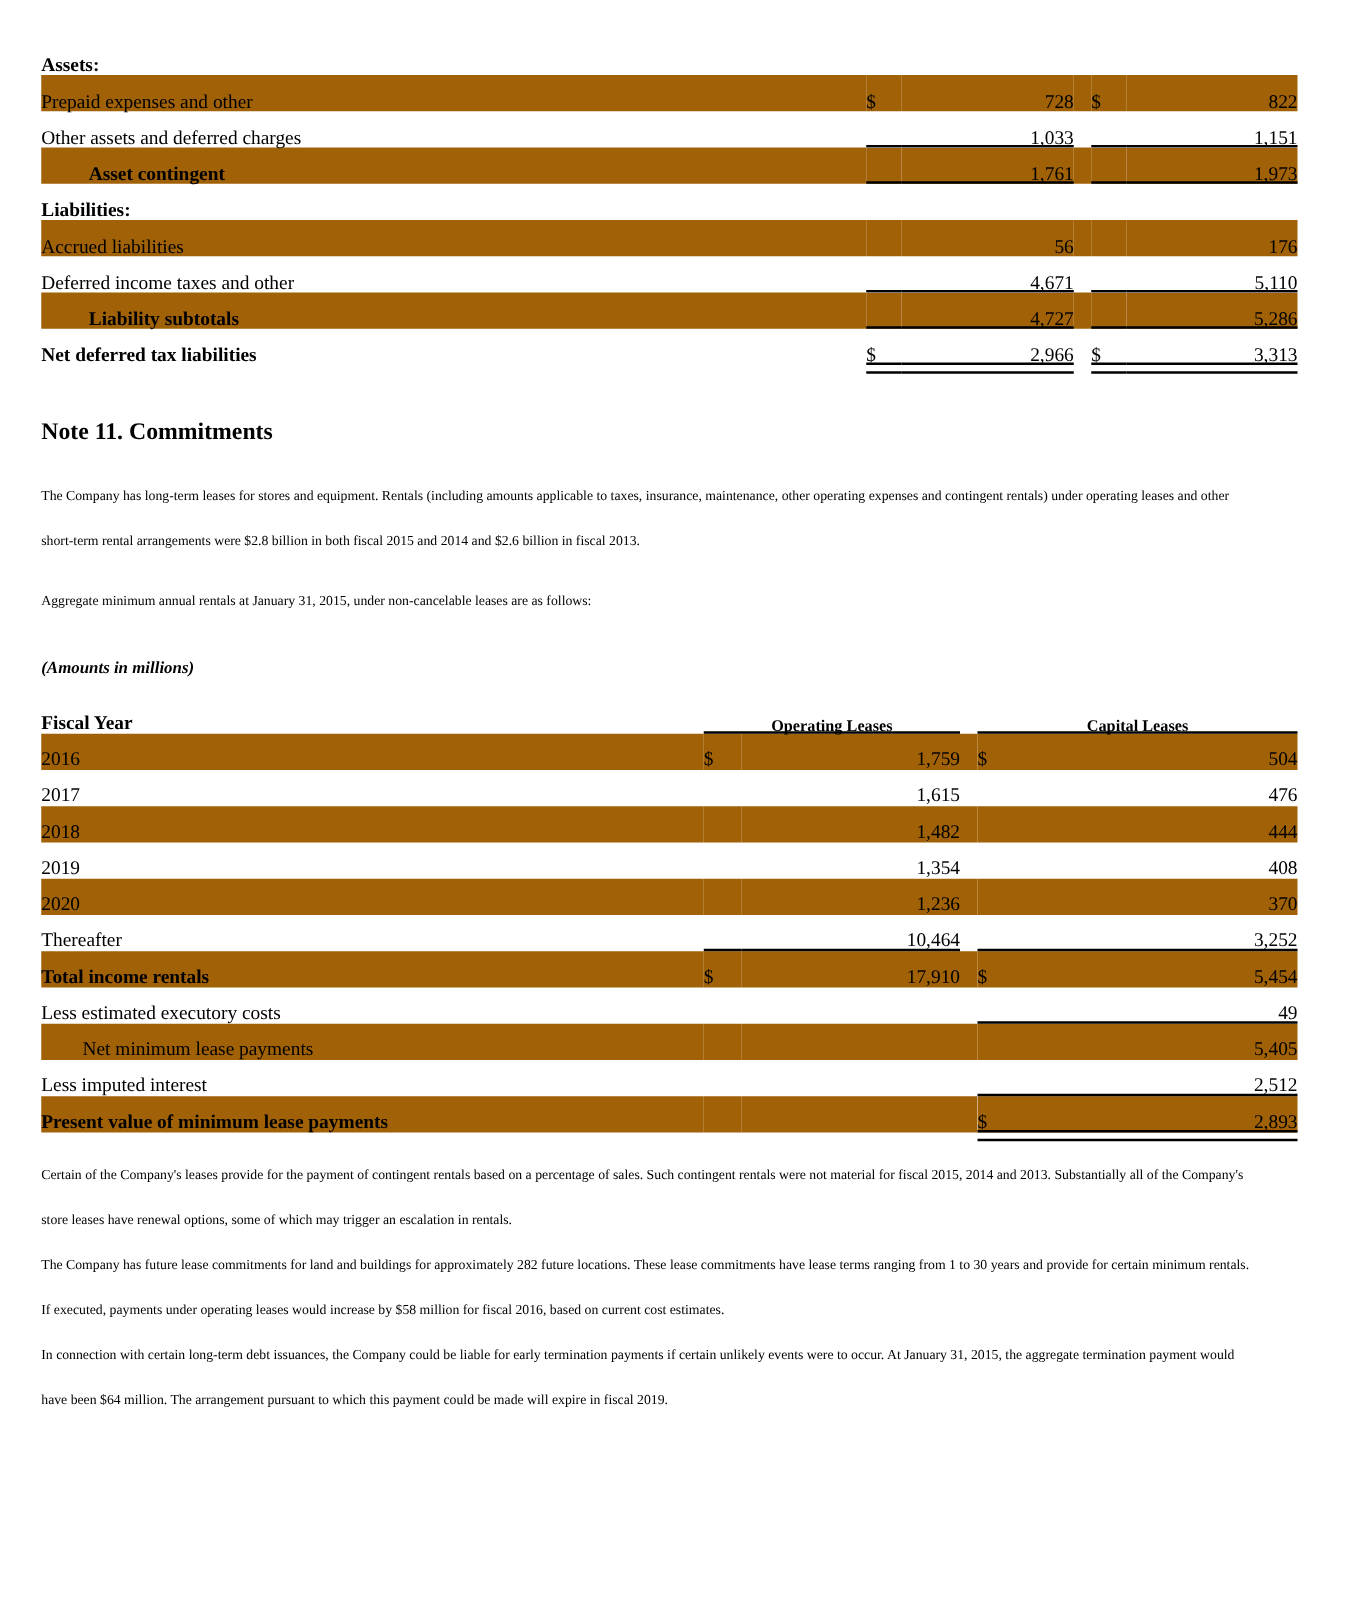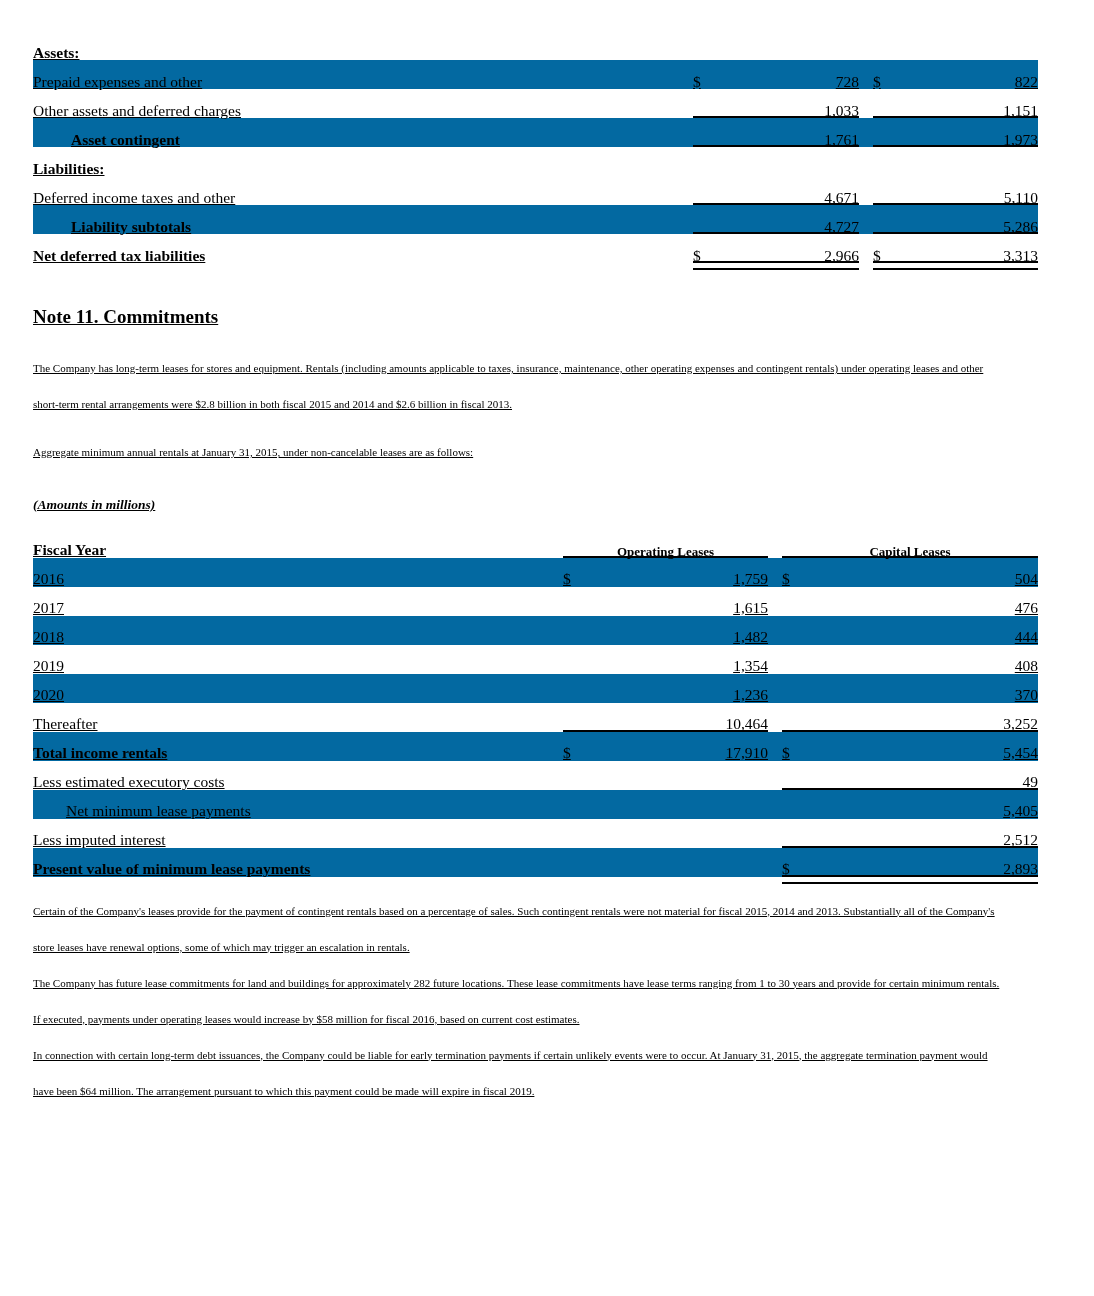--- a/index.html
+++ b/index.html
@@ -13,39 +13,38 @@
     font-family: "Liberation Serif", "DejaVu Serif", serif;
     color: #000000;
     overflow: hidden;
   }
   .page {
     position: relative;
     width: 1094px;
     height: 1296px;
     padding: 0;
     box-sizing: border-box;
-    text-decoration: underline;
   }
 
   
   table.fin {
     border-collapse: collapse;
     table-layout: fixed;
     width: 1005px;
     margin-left: 33px;
     font-size: 15.5px;
   }
   table.fin td {
     padding: 0;
     vertical-align: bottom;
     line-height: 1;
     height: 29px;
     white-space: nowrap;
   }
-  .shade { background: #0369a1; }
+  .shade { background: #a16207; }
   .lbl {
     padding-left: 5px;
     padding-bottom: 5px;
   }
   .lbl.ind1 { padding-left: 38px; }
   .lbl.ind2 { padding-left: 33px; }
   .b { font-weight: bold; }
   .cur {
     text-align: left;
     padding-left: 7px;
@@ -178,20 +177,28 @@
 
       <tr>
         <td class="lbl b">Liabilities:</td>
         <td></td>
         <td></td>
         <td class="gap"></td>
         <td></td>
         <td></td>
       </tr>
 
+      <tr class="shade">
+        <td class="lbl">Accrued liabilities</td>
+        <td class="cur"></td>
+        <td class="num">56</td>
+        <td class="gap"></td>
+        <td class="cur"></td>
+        <td class="num">176</td>
+      </tr>
 
       <tr>
         <td class="lbl">Deferred income taxes and other</td>
         <td class="cur ruled-bot" style="position:relative"></td>
         <td class="num ruled-bot" style="position:relative">4,671</td>
         <td class="gap"></td>
         <td class="cur ruled-bot" style="position:relative"></td>
         <td class="num ruled-bot" style="position:relative">5,110</td>
       </tr>
 

